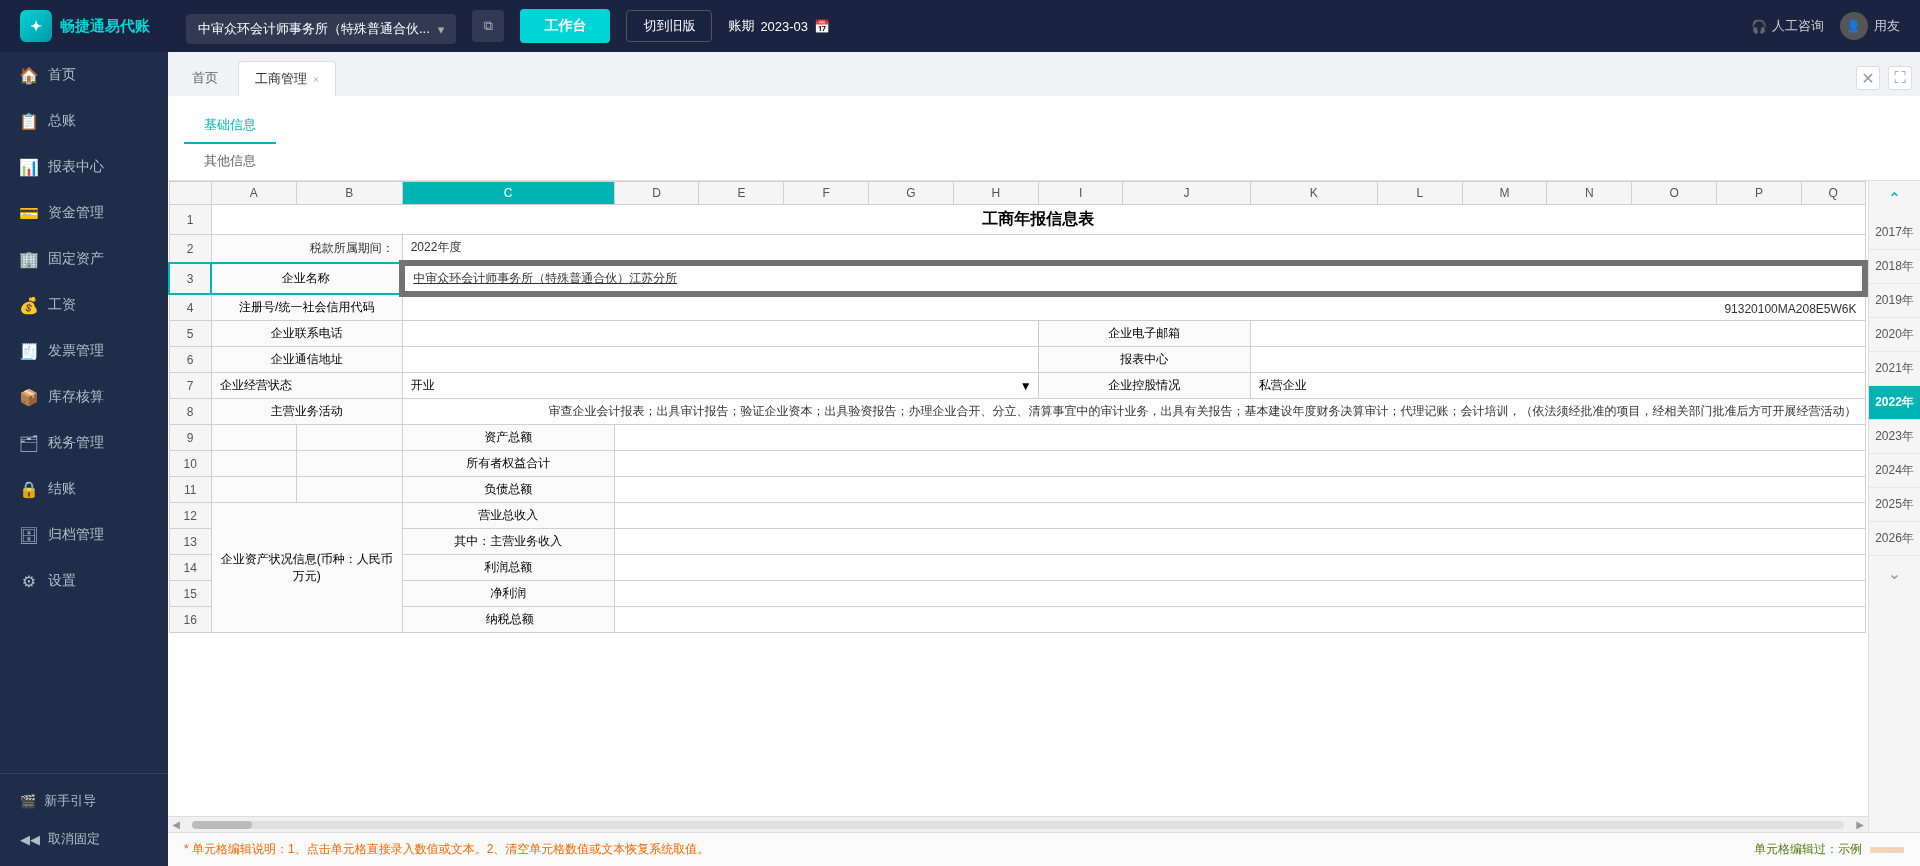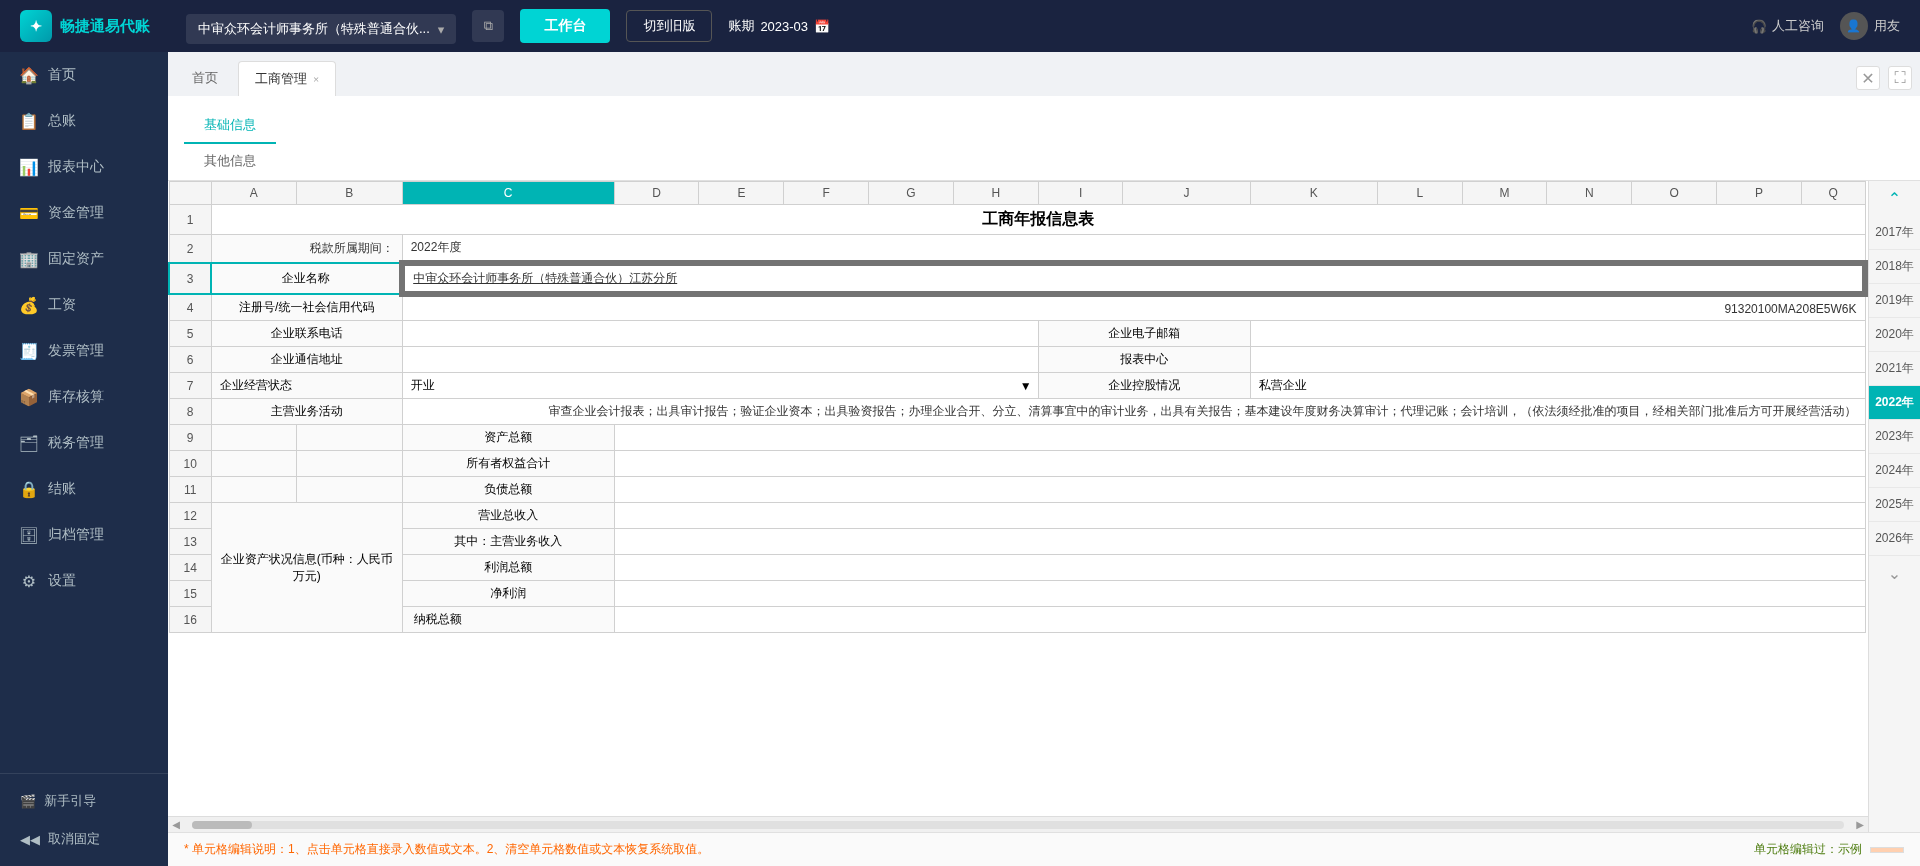--- a/index.html
+++ b/index.html
@@ -342,21 +342,21 @@
                   </tr>
 
                   <tr>
                     <td class="row-num">15</td>
                     <td style="background:#fafafa; text-align:center;">净利润</td>
                     <td colspan="14" style="background:white;"></td>
                   </tr>
 
                   <tr>
                     <td class="row-num">16</td>
-                    <td style="background:#fafafa; text-align:left;padding-left:11px;">纳税总额</td>
+                    <td style="background:#fafafa; text-align:center;padding-left:11px;">纳税总额</td>
                     <td colspan="14" style="background:white;"></td>
                   </tr>
                 </tbody>
               </table>
             </div>
 
             <div class="h-scroll">
               <div class="h-scroll-arrow">◀</div>
               <div class="h-scroll-track">
                 <div class="h-scroll-thumb"></div>

